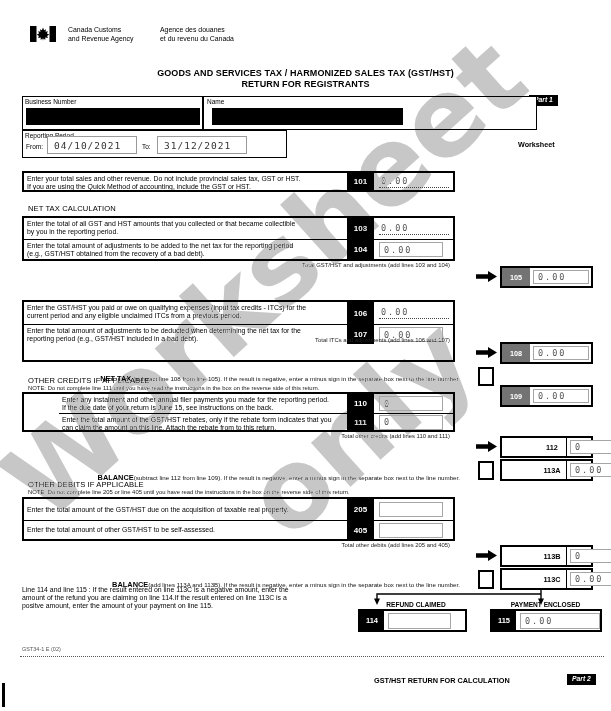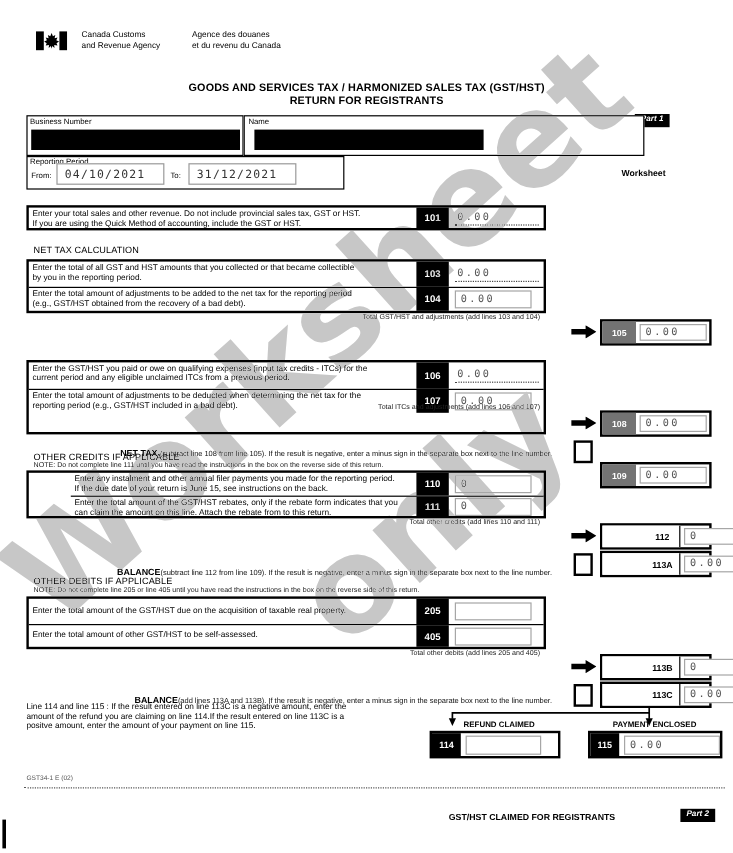--- a/index.html
+++ b/index.html
@@ -312,20 +312,20 @@
   </div>
   <div class="abs paybox" style="left:490px;top:609px;width:112px;">
     <div class="pnum">115</div>
     <div class="pval">
         <span class="ibox mono" style="width:80px;height:16px;">0.00</span>
       </div>
   </div>
 
   <div class="abs formcode" style="left:22px;top:646px;">GST34-1 E (02)</div>
   <div class="abs cutline" style="left:20px;top:656px;width:584px;"></div>
-  <div class="abs rettitle" style="left:374px;top:676px;">GST/HST CLAIMED FOR REGISTRANTS</div>
+  <div class="abs rettitle" style="left:374px;top:676px;">GST/HST RETURN FOR CALCULATION</div>
   <div class="abs badge" style="left:567px;top:674px;">Part 2</div>
   <div class="abs artifact" style="left:2px;top:683px;width:3px;height:24px;"></div>
 
   <div class="abs wm wm1">Worksheet</div>
   <div class="abs wm wm2">only</div>
 
 </div>
 
 </body></html>

